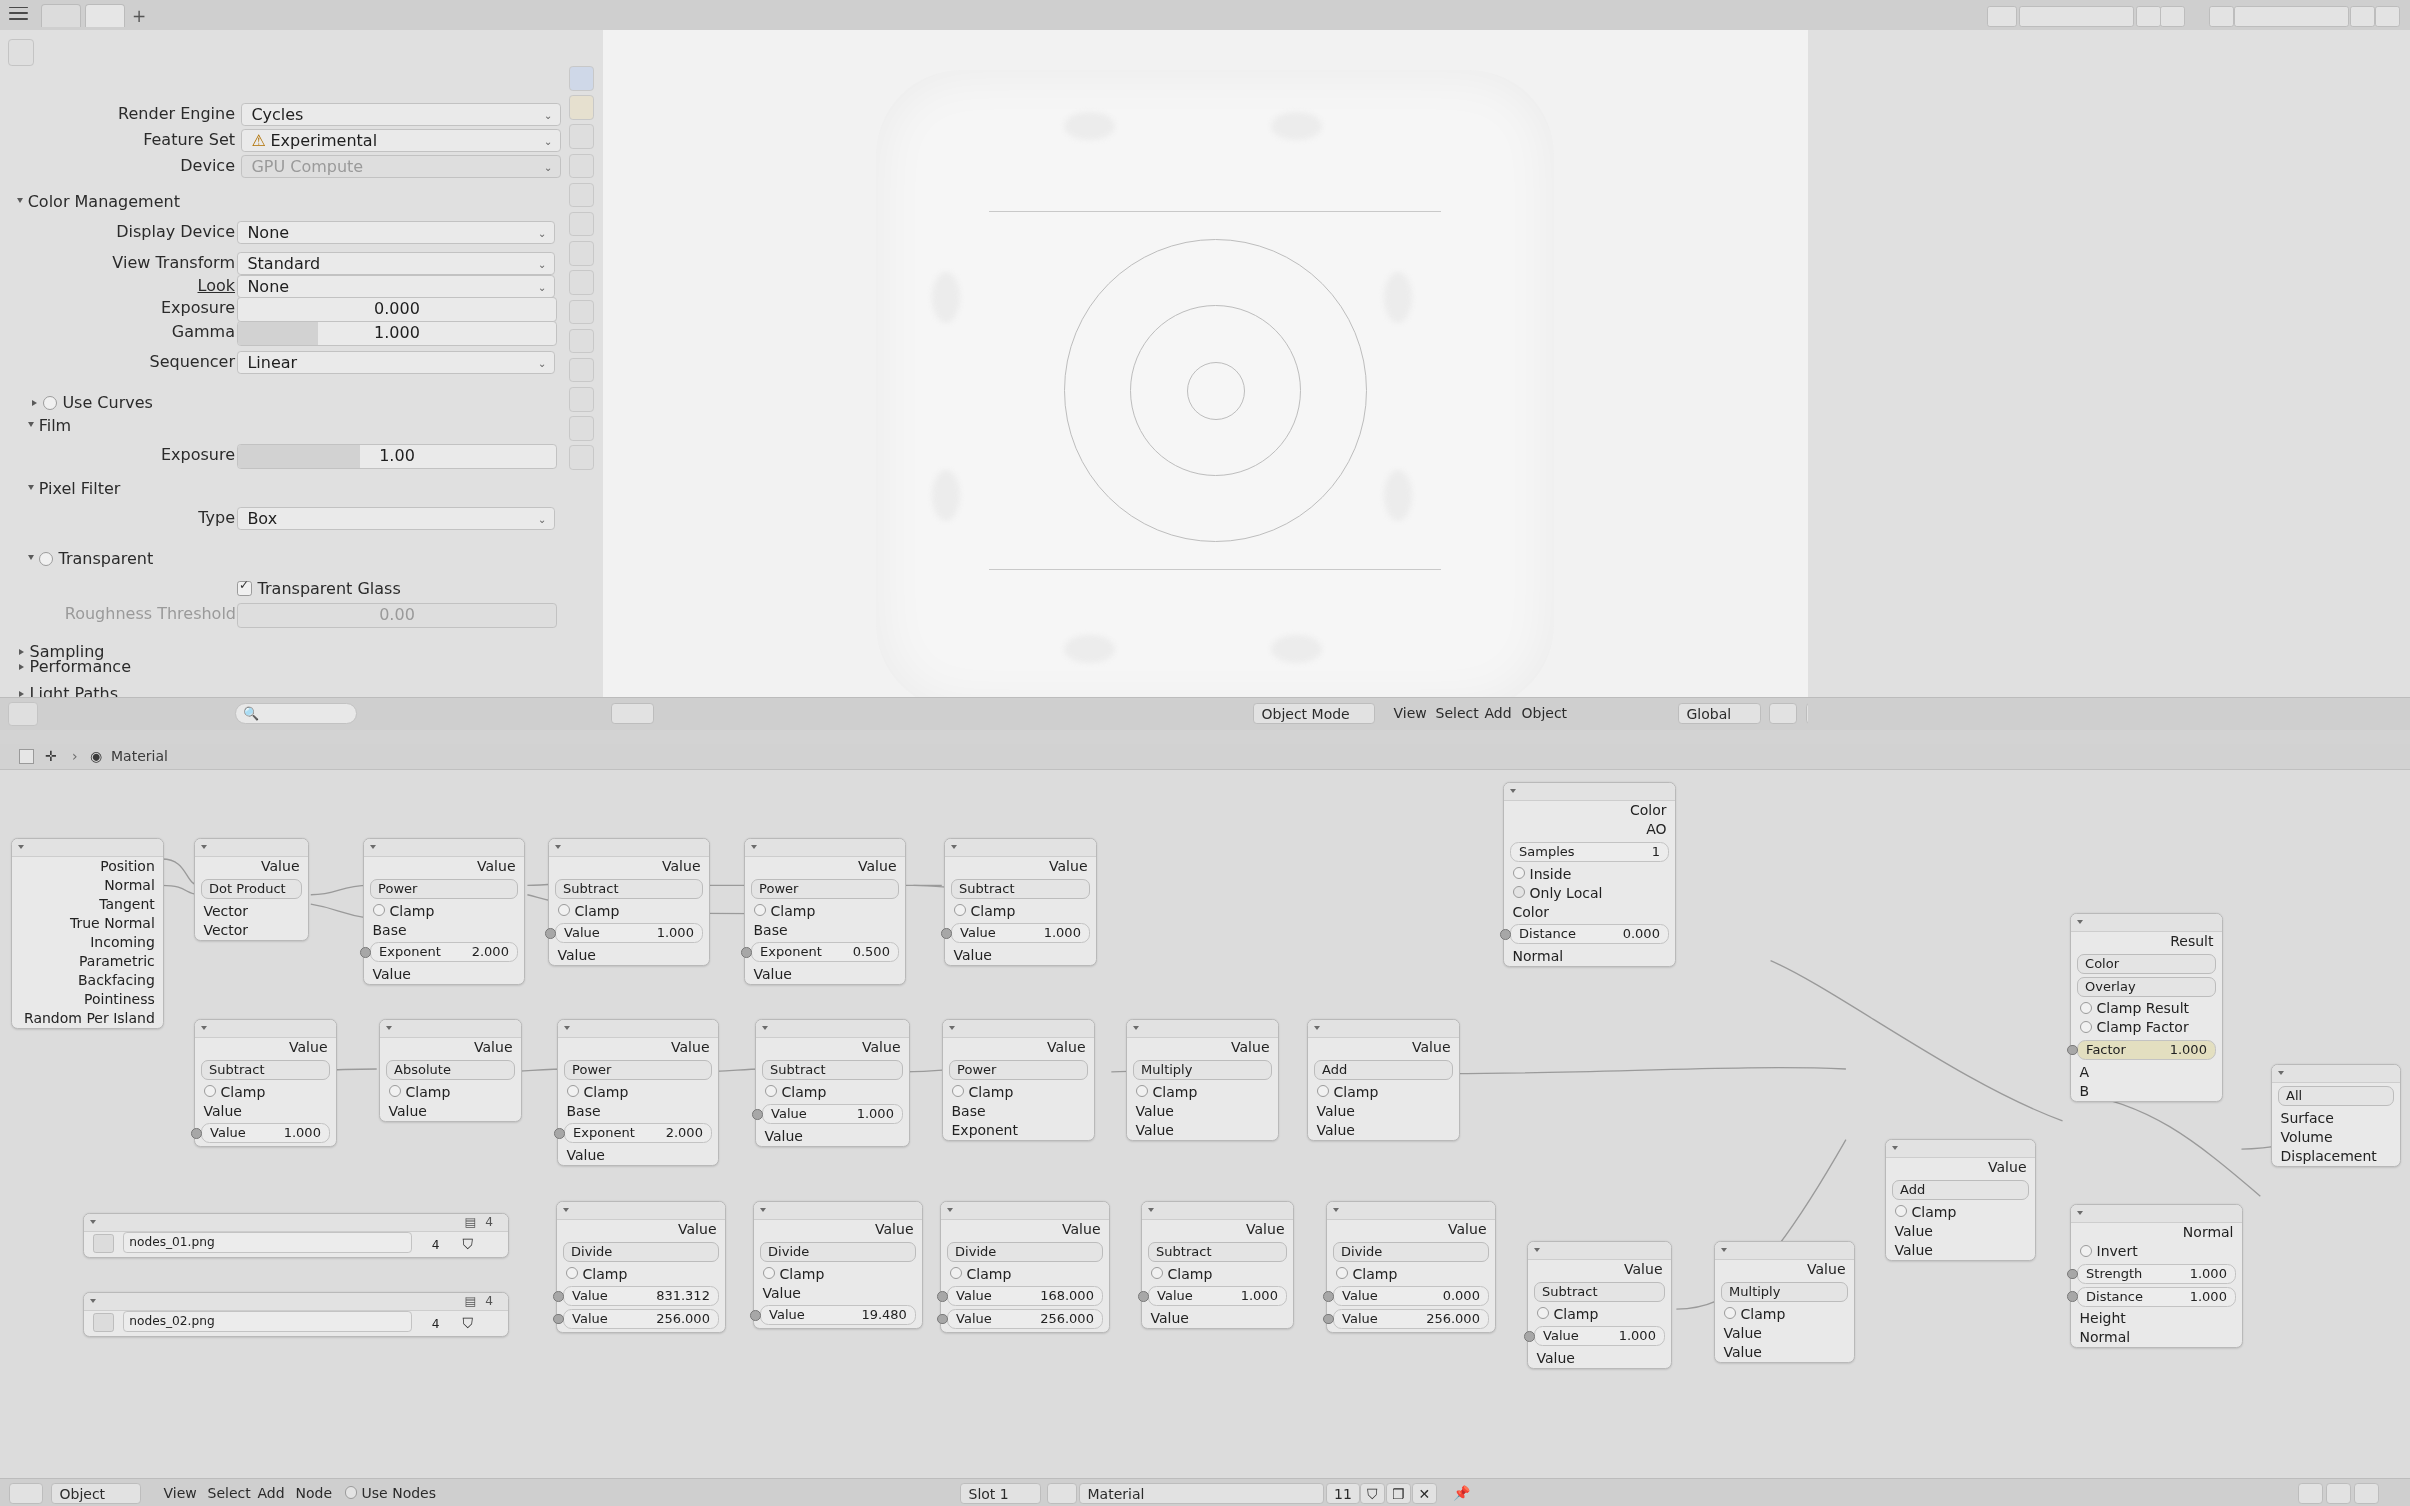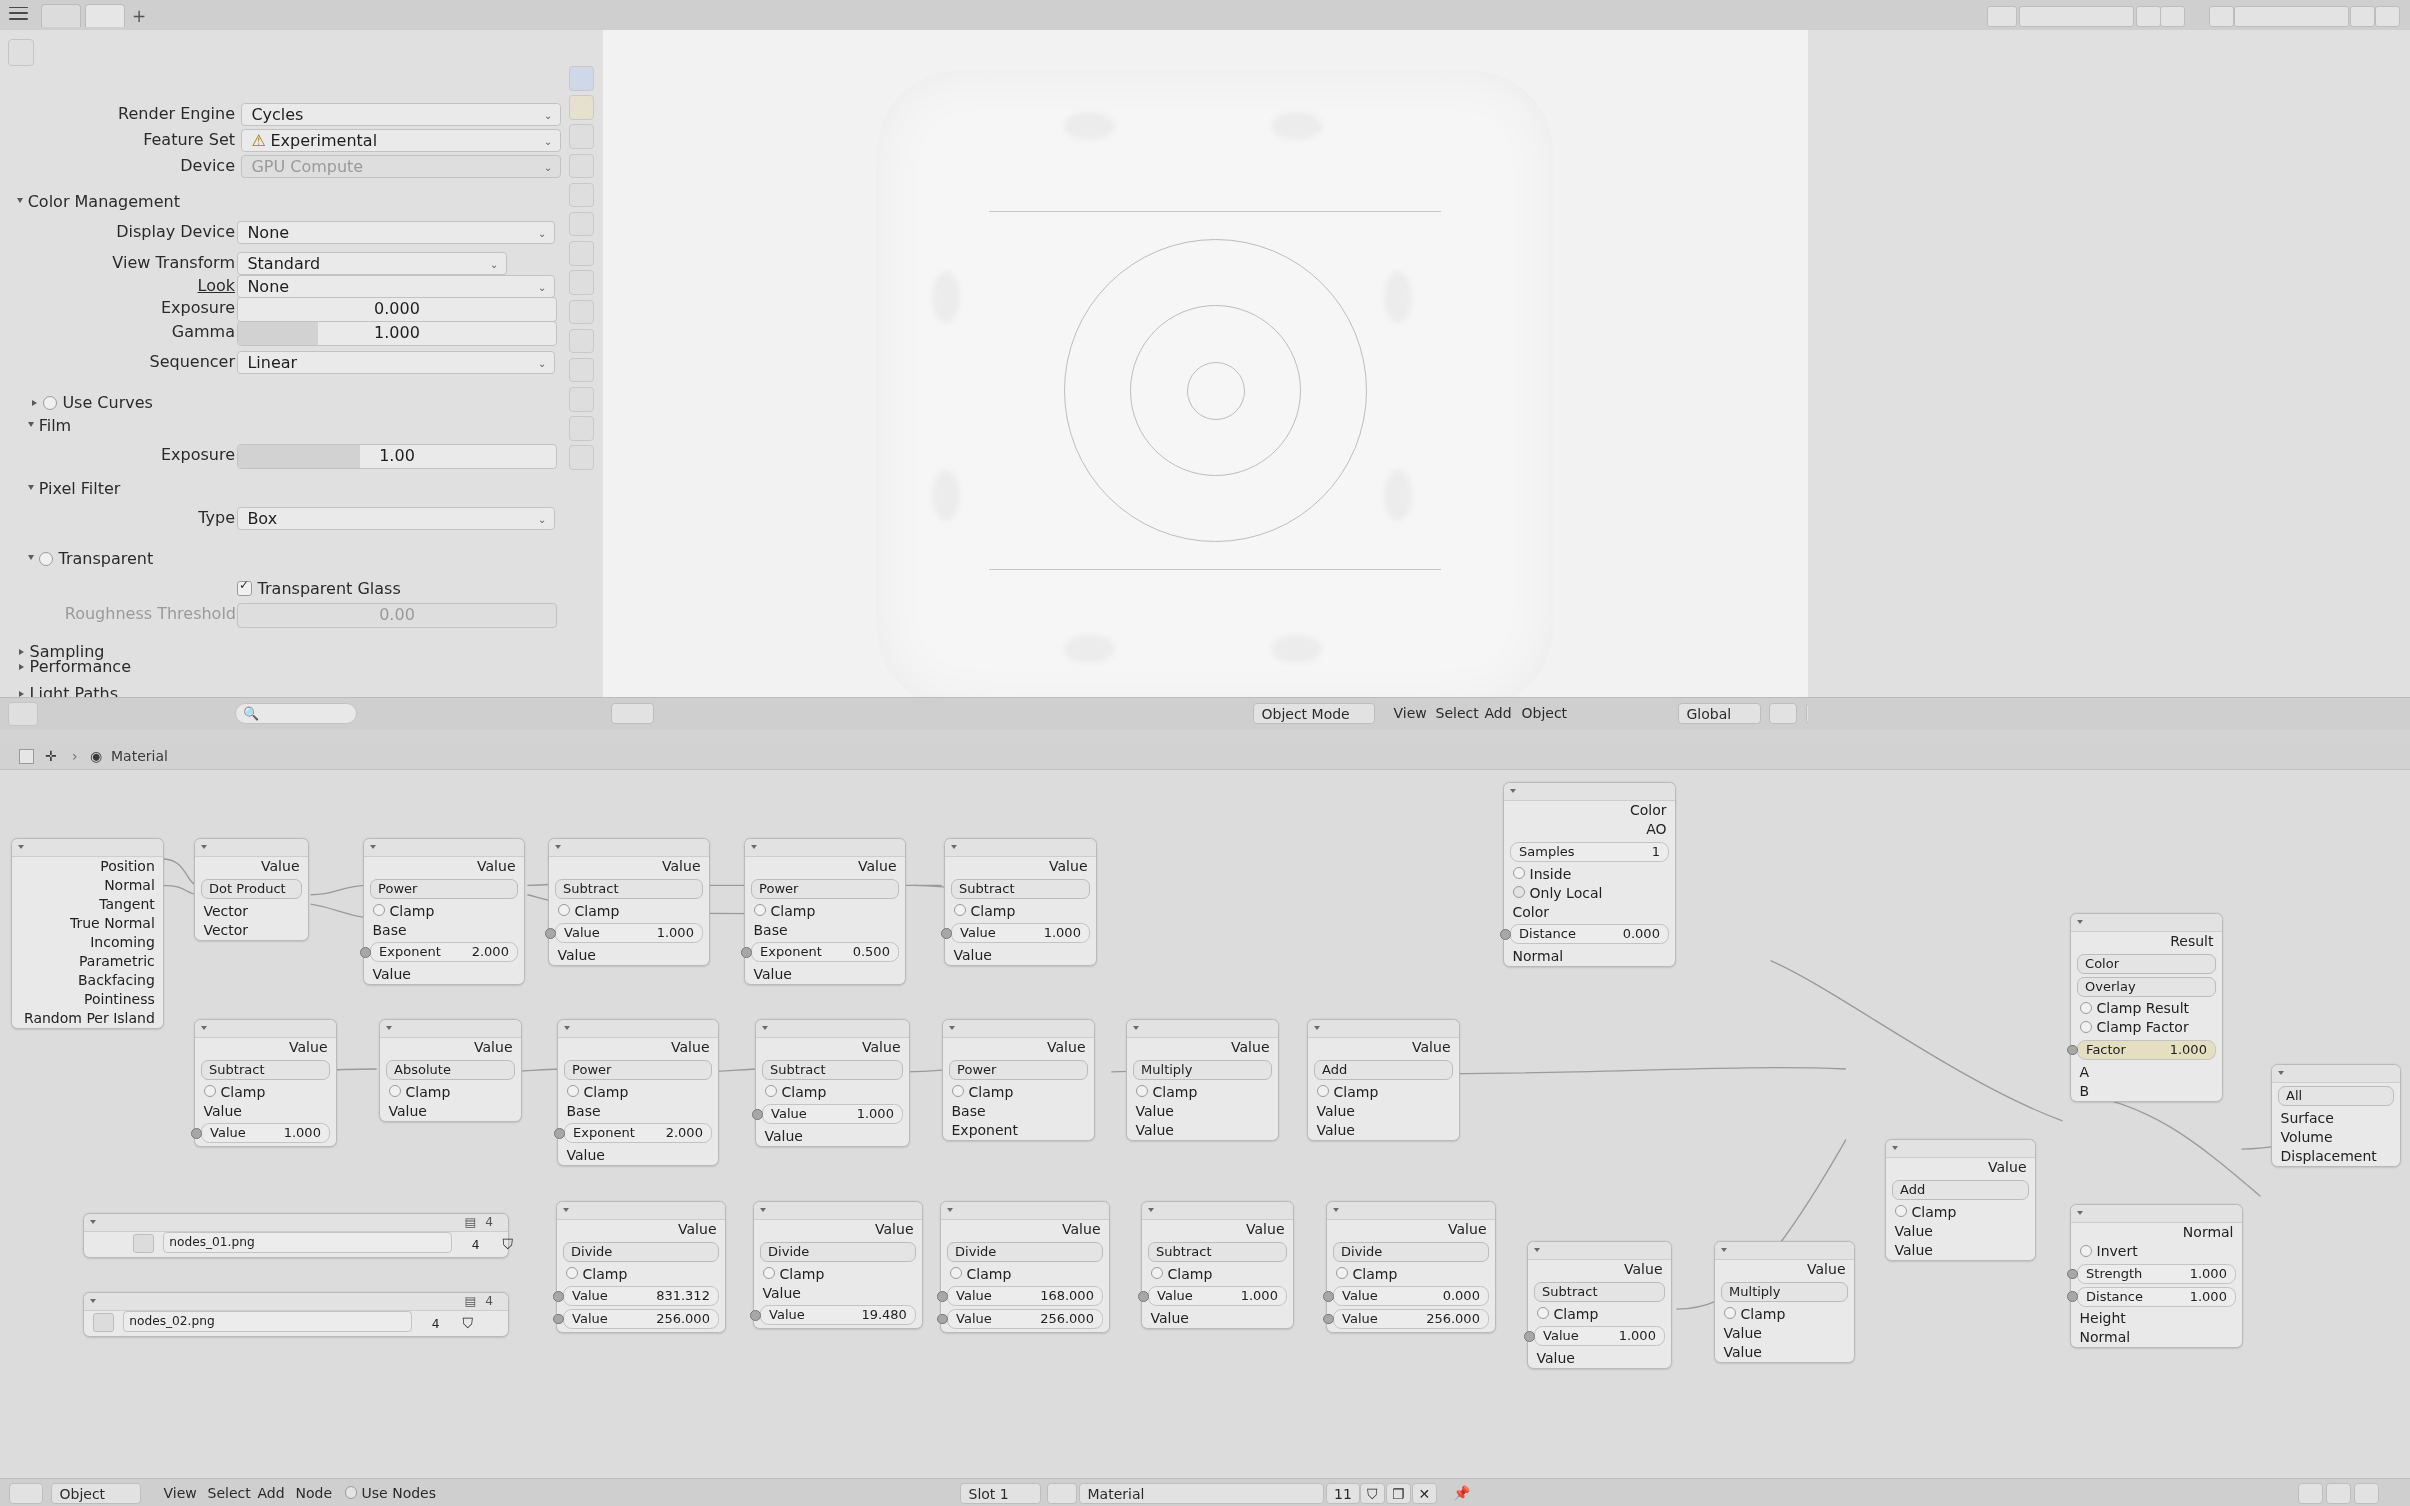--- a/index.html
+++ b/index.html
@@ -121,21 +121,21 @@
 
     <div class="lbl" style="left:56px;top:125px;width:179px;">Device</div>
     <div class="fld disabled" style="left:241px;top:125px;width:320px;"><span>GPU Compute</span><span class="chev">⌄</span></div>
 
     <div class="sect" style="left:17px;top:162px;"><span class="tri open"></span><span>Color Management</span></div>
 
     <div class="lbl" style="left:56px;top:191px;width:179px;">Display Device</div>
     <div class="fld" style="left:237px;top:191px;width:318px;"><span>None</span><span class="chev">⌄</span></div>
 
     <div class="lbl" style="left:56px;top:222px;width:179px;">View Transform</div>
-    <div class="fld" style="left:237px;top:222px;width:270px;"><span>Standard</span><span class="chev">⌄</span></div>
+    <div class="fld" style="left:237px;top:222px;width:318px;"><span>Standard</span><span class="chev">⌄</span></div>
 
     <div class="lbl" style="left:56px;top:245px;width:179px;text-decoration:underline;">Look</div>
     <div class="fld" style="left:237px;top:245px;width:318px;"><span>None</span><span class="chev">⌄</span></div>
 
     <div class="lbl" style="left:56px;top:267px;width:179px;">Exposure</div>
     <div class="slider" style="left:237px;top:267px;width:318px;">
         <div class="bar" style="width:0;"></div>
         <div class="txt">0.000</div>
       </div>
 
@@ -584,21 +584,21 @@
       <div class="nrow">Volume</div>
       <div class="nrow">Displacement</div>
     </div>
 
     <div class="node imgnode" style="left:83px;top:469px;width:424px;">
       <div class="nhdr">
           <span class="tri2"></span>
         <span style="position:absolute;right:32px;top:0.9px;font-size:12.2px;color:#555;">▤</span>
         <span style="position:absolute;right:15px;top:0.9px;font-size:12.2px;color:#555;">4</span>
       </div>
-      <div class="nrow" style="height:24.5px;line-height:24.5px;margin-left:40px;">
+      <div class="nrow" style="height:24.5px;line-height:24.5px;">
         <span class="thumb"></span>
         <span style="display:inline-block;width:282px;height:19px;line-height:19px;background:#ececec;border:0.9px solid #c3c3c3;border-radius:3.8px;vertical-align:-3.8px;padding-left:5.6px;font-size:12.2px;overflow:hidden;">nodes_01.png</span>
         <span style="display:inline-block;width:38px;text-align:center;font-size:12.2px;">4</span>
         <span style="display:inline-block;width:17px;text-align:center;">⛉</span>
       </div>
     </div>
 
     <div class="node imgnode" style="left:83px;top:548px;width:424px;">
       <div class="nhdr">
           <span class="tri2"></span>

